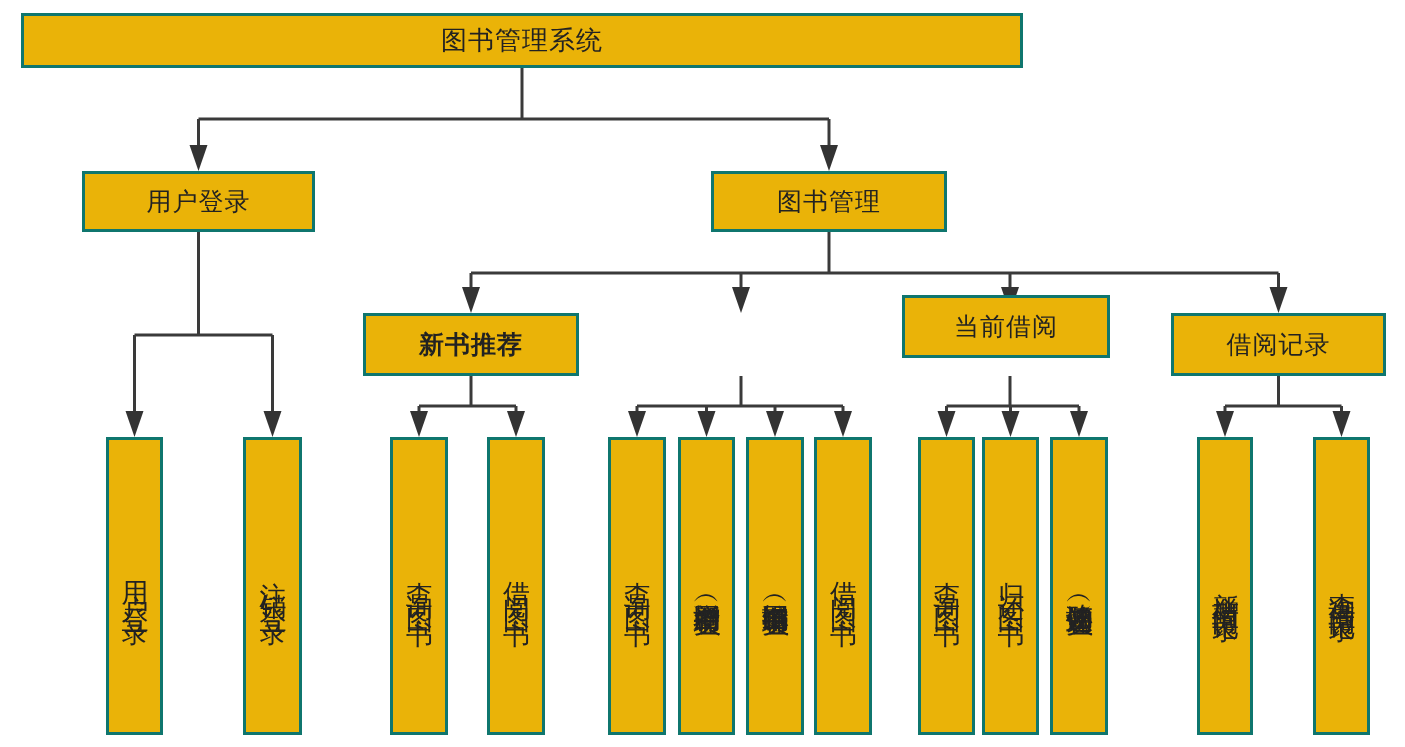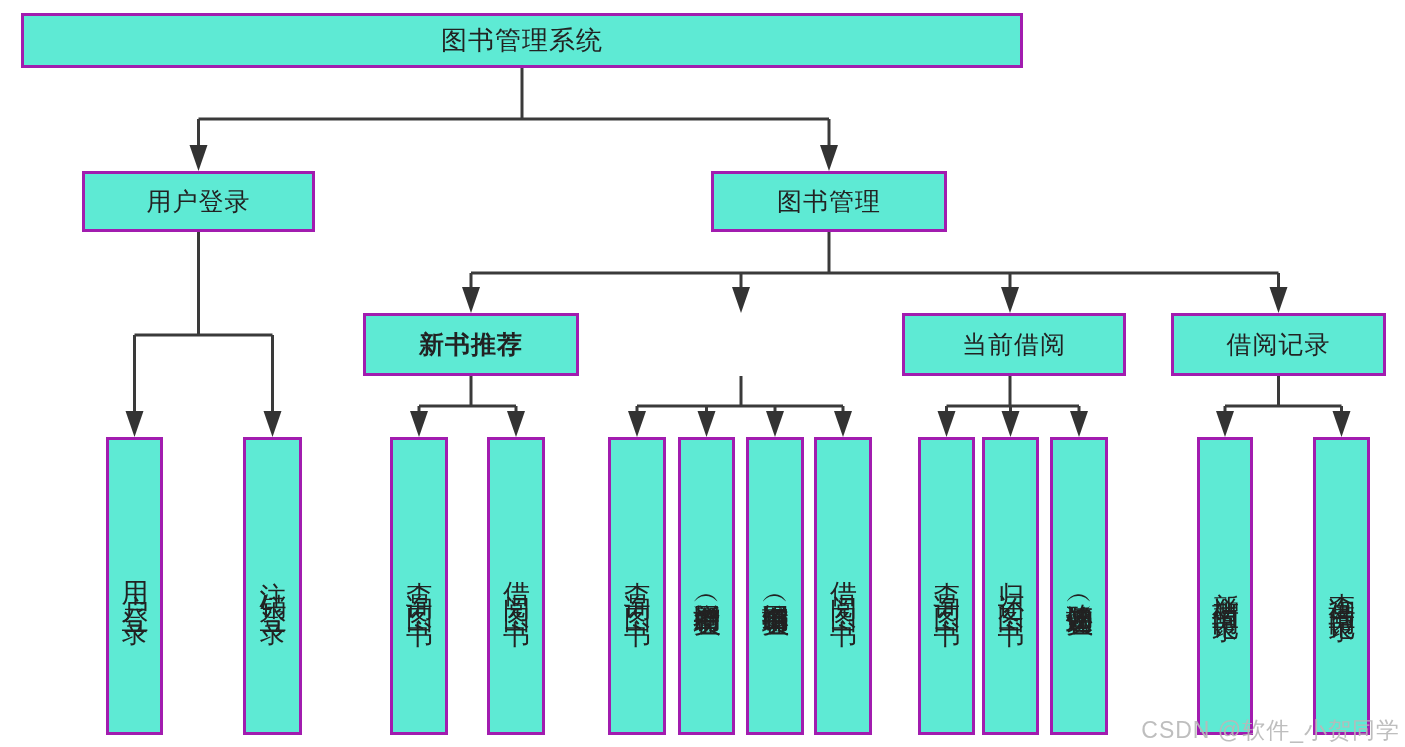--- a/index.html
+++ b/index.html
@@ -2,22 +2,22 @@
 <html lang="zh"><head>
 <meta charset="utf-8">
 <style>
   html,body{margin:0;padding:0;background:#fff;}
   .canvas{
     position:relative;width:1405px;height:747px;background:#ffffff;overflow:hidden;
     font-family:"Liberation Sans","DejaVu Sans",sans-serif;
   }
   .wires{position:absolute;left:0;top:0;z-index:1;}
   .box{
-    position:absolute;z-index:2;background:#5eead4;
-    border:3px solid #a21caf;box-sizing:border-box;
+    position:absolute;z-index:2;background:#eab308;
+    border:3px solid #0f766e;box-sizing:border-box;
     display:flex;align-items:center;justify-content:center;
     color:#222222;
   }
   .root-box{font-size:26px;letter-spacing:1px;}
   .hlabel{font-size:25px;letter-spacing:1px;}
   .leaf{top:437px;height:298px;}
   .vtext{
     writing-mode:vertical-rl;text-orientation:mixed;
     font-size:27px;line-height:1;color:#222222;
   }
@@ -118,21 +118,21 @@
   <div class="box hlabel" style="left:82px;top:171px;width:233px;height:61px;">
     <span>用户登录</span>
   </div>
   <div class="box hlabel" style="left:711px;top:171px;width:236px;height:61px;">
     <span>图书管理</span>
   </div>
 
   <div class="box hlabel" style="left:363px;top:313px;width:216px;height:63px;font-weight:bold;">
     <span>新书推荐</span>
   </div>
-  <div class="box hlabel" style="left:902px;top:313px;width:224px;height:63px;justify-content:center;">
+  <div class="box hlabel" style="left:902px;top:295px;width:208px;height:63px;justify-content:center;">
     <span>当前借阅</span>
   </div>
   <div class="box hlabel" style="left:1171px;top:313px;width:215px;height:63px;">
     <span>借阅记录</span>
   </div>
 
   <div class="box leaf" style="left:106px;width:57px;">
     <span class="vtext v-loose">用户登录</span>
   </div>
   <div class="box leaf" style="left:243px;width:59px;">
@@ -169,15 +169,14 @@
     <span class="vtext v-tight">确认归还（管理员）</span>
   </div>
 
   <div class="box leaf" style="left:1197px;width:56px;">
     <span class="vtext v-med">新增借阅记录</span>
   </div>
   <div class="box leaf" style="left:1313px;width:57px;">
     <span class="vtext v-med">查询借阅记录</span>
   </div>
 
-  <div class="watermark">CSDN @软件_小贺同学</div>
 
 </div>
 
 </body></html>

